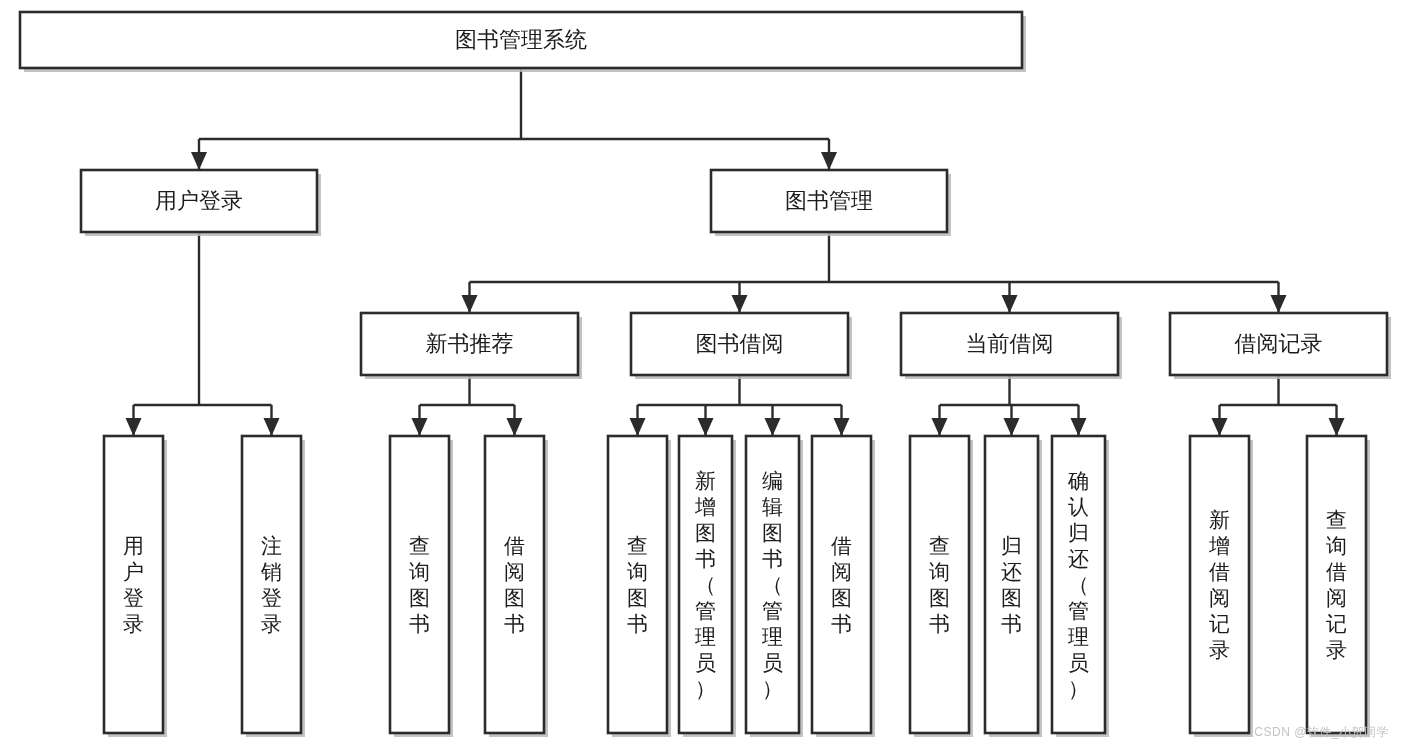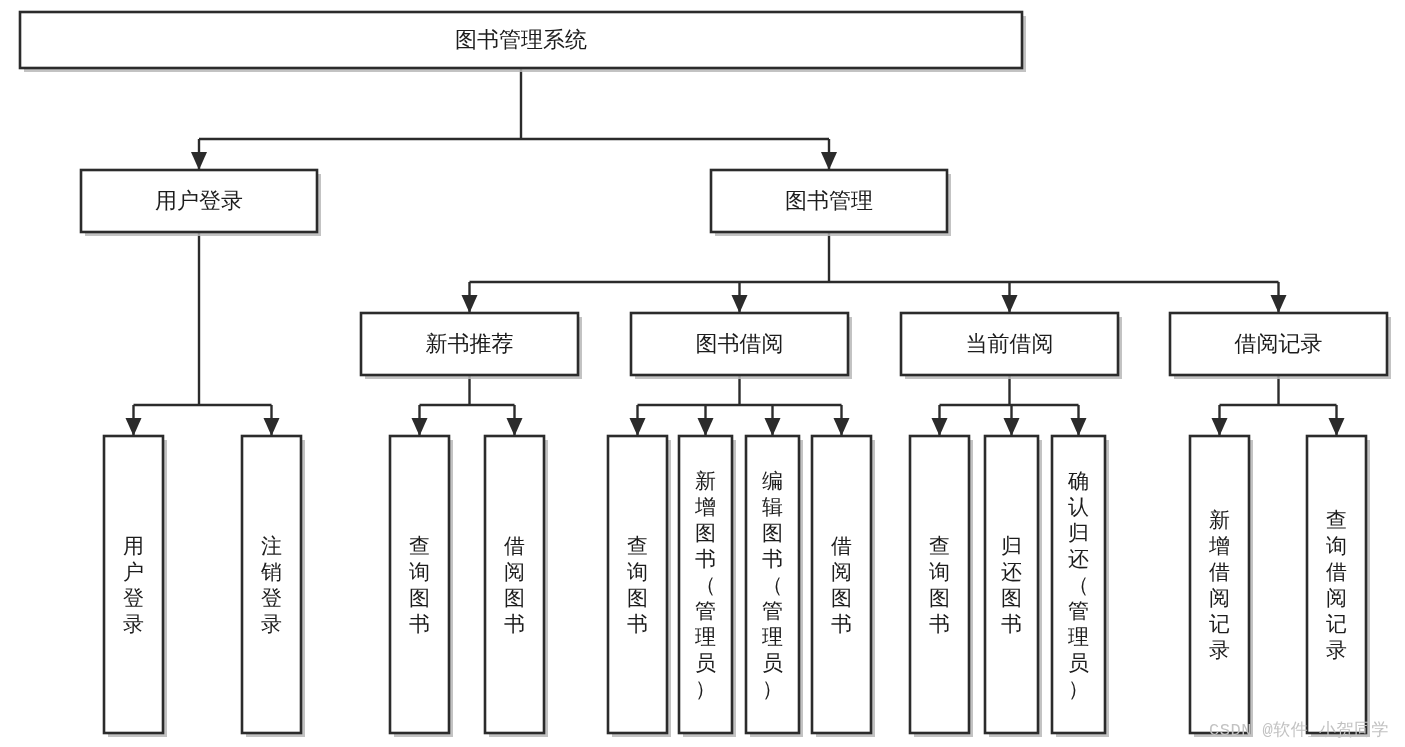--- a/index.html
+++ b/index.html
@@ -53,22 +53,22 @@
   .node-label-v {
     font-family: "Liberation Sans", "DejaVu Sans", sans-serif;
     font-size: 21px;
     fill: #1c1c1c;
     text-anchor: middle;
   }
   .watermark {
     position: absolute;
     right: 16px;
     bottom: 6px;
-    font-family: Liberation Mono, monospace;
-    font-size: 17px;
+    font-family: Liberation Sans, sans-serif;
+    font-size: 12px;
     color: #c2c2c2;
     letter-spacing: 0.5px;
     white-space: nowrap;
     user-select: none;
   }
 </style>
 </head>
 <body>
 
 <div id="diagram-root">

